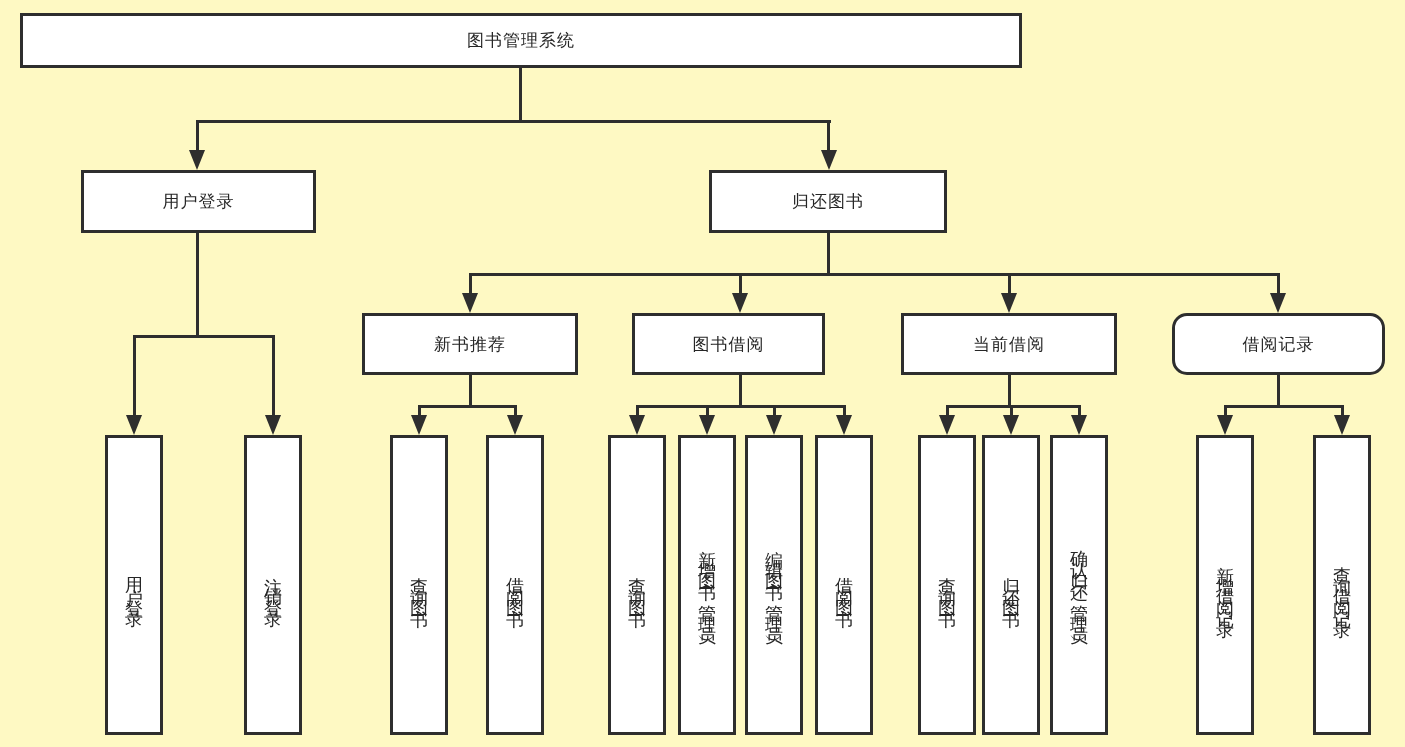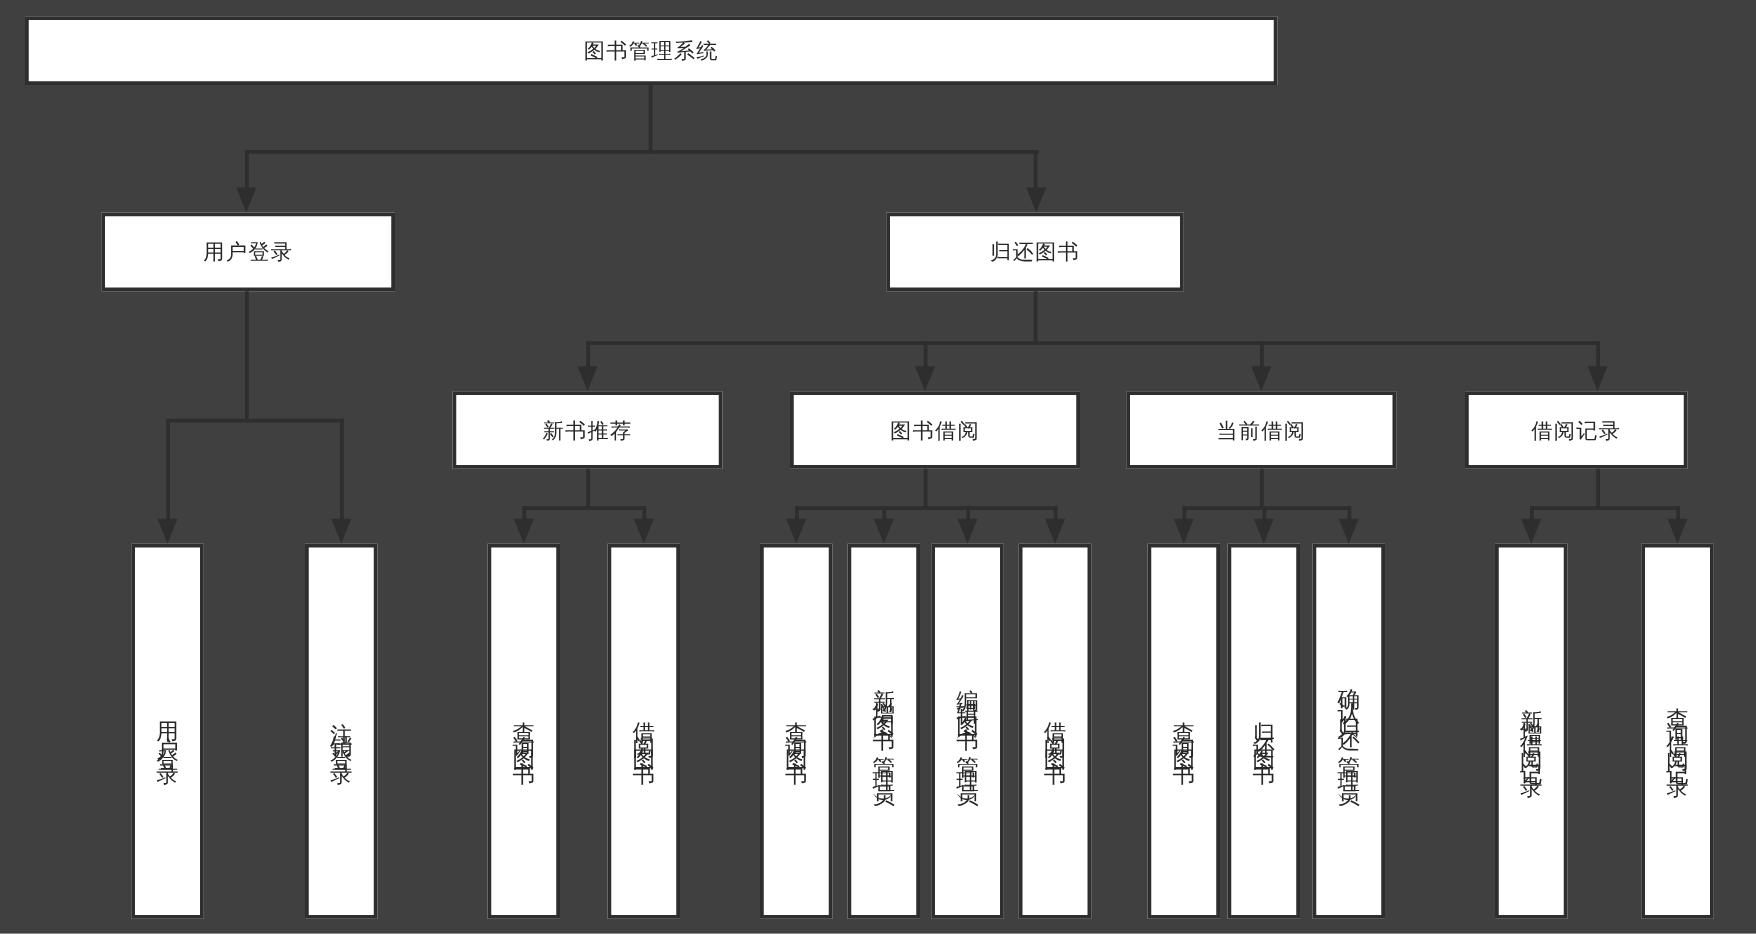--- a/index.html
+++ b/index.html
@@ -1,20 +1,20 @@
 <!DOCTYPE html>
 <html><head>
 <meta charset="utf-8">
 <style>
   html, body { margin: 0; padding: 0; background: #ffffff; }
   .canvas {
     position: relative;
     width: 1405px;
     height: 747px;
-    background: #404040;
+    background: #fef9c3;
     font-family: "Liberation Sans", "DejaVu Sans", sans-serif;
     color: #2b2b2b;
     overflow: hidden;
   }
   .node {
     position: absolute;
     background: #ffffff;
     border: 3px solid #2e2e2e;
     box-sizing: border-box;
     display: flex;
@@ -58,23 +58,23 @@
 <body>
 
 <div class="canvas">
 
   <div class="node root">图书管理系统</div>
 
   <div class="node lvl2" style="left:81px; width:235px;">用户登录</div>
   <div class="node lvl2" style="left:709px; width:238px;">归还图书</div>
 
   <div class="node lvl3" style="left:362px;  width:216px;">新书推荐</div>
-  <div class="node lvl3" style="left:632px;  width:232px;">图书借阅</div>
+  <div class="node lvl3" style="left:632px;  width:193px;">图书借阅</div>
   <div class="node lvl3" style="left:901px;  width:216px;text-align:right;">当前借阅</div>
-  <div class="node lvl3" style="left:1172px; width:178px;">借阅记录</div>
+  <div class="node lvl3" style="left:1172px; width:213px;border-radius:15px;">借阅记录</div>
 
   <div class="node leaf" style="left:105px;">
       <span class="vtext">用户登录</span>
     </div>
   <div class="node leaf" style="left:244px;">
       <span class="vtext">注销登录</span>
     </div>
 
   <div class="node leaf" style="left:390px;">
       <span class="vtext">查询图书</span>

